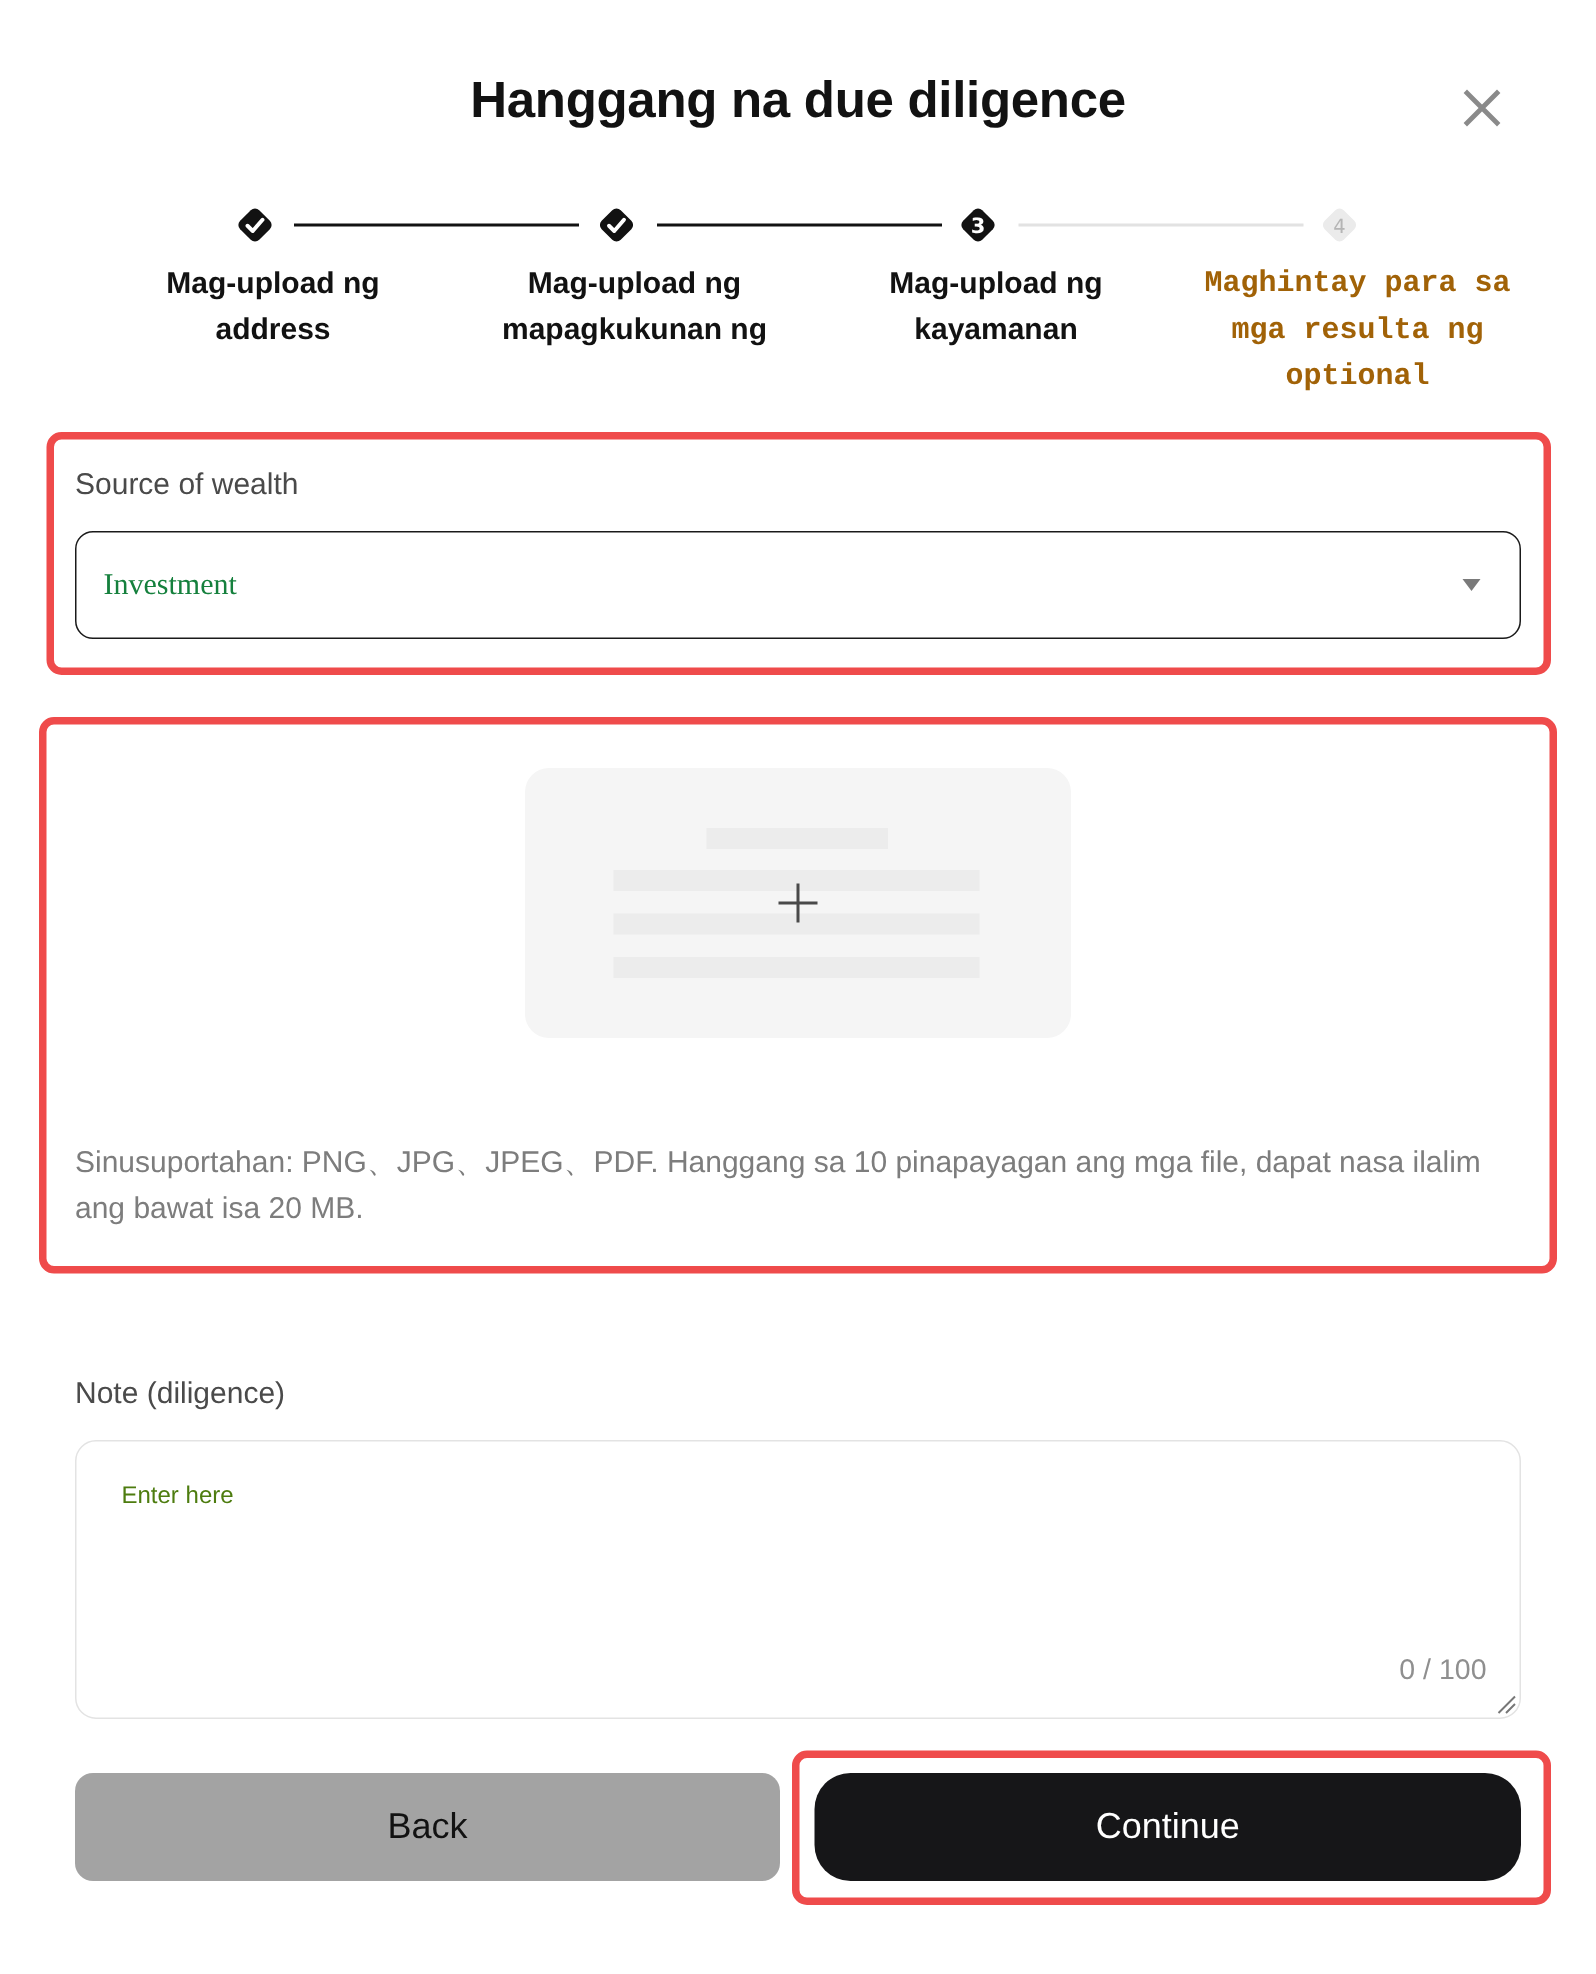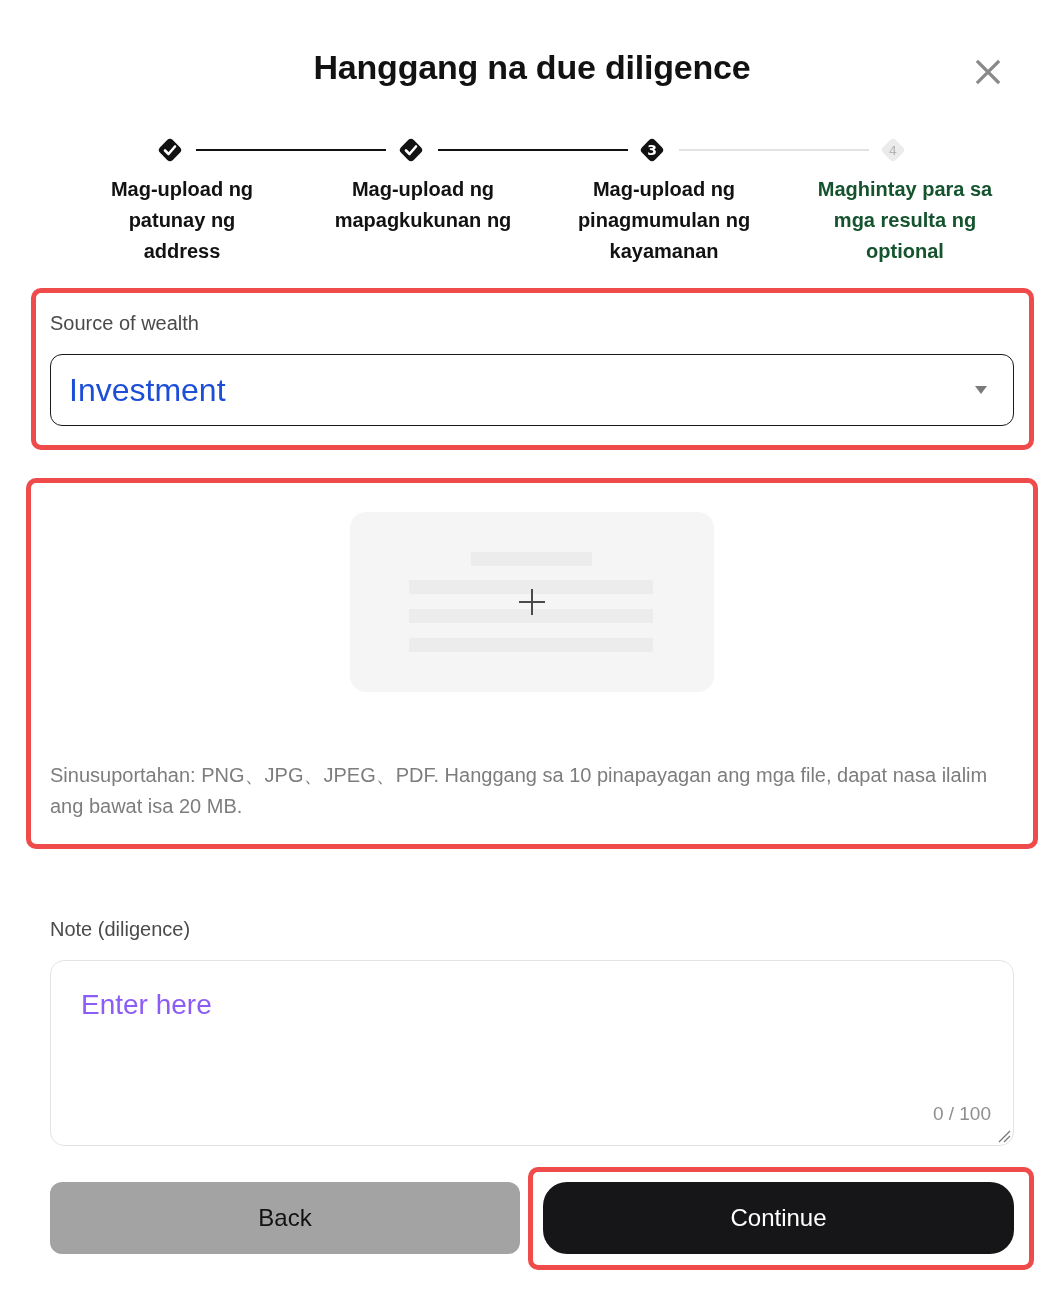--- a/index.html
+++ b/index.html
@@ -23,35 +23,35 @@
     
     .stepper { position: absolute; left: 50px; top: 136px; width: 964px; height: 130px; }
     .step { position: absolute; top: 0; width: 240px; text-align: center; }
     .step .marker {
       position: absolute; left: 106px; top: 0; width: 28px; height: 28px;
     }
     .step .label {
       position: absolute; top: 38px; left: 12px; width: 240px;
       font-size: 20px; font-weight: 700; line-height: 31px; color: #121212; text-align: center;
     }
-    .step.pending .label { color: #14532d; }
+    .step.pending .label { color: #a16207; font-family: Liberation Mono, monospace; }
     .connector { position: absolute; top: 13px; height: 2px; background: #121212; }
     .connector.pending { background: #e2e2e2; }
 
     
     .hl { position: absolute; border: 5px solid #ef4b4b; border-radius: 10px; }
 
     .field-label { position: absolute; font-size: 20px; color: #4a4a4a; }
 
     .select {
       position: absolute; left: 50px; top: 354px; width: 964px; height: 72px;
       border: 1.5px solid #1a1a1a; border-radius: 12px; background: #fff;
       display: flex; align-items: center; padding-left: 18px; cursor: pointer;
     }
-    .select .value { font-size: 32px; color: #1d4ed8; }
+    .select .value { font-size: 20px; color: #15803d; font-family: Liberation Serif, serif; }
     .select .caret {
       position: absolute; right: 26px; top: 31px; width: 0; height: 0;
       border-left: 6px solid transparent; border-right: 6px solid transparent;
       border-top: 8px solid #7a7a7a;
     }
 
     .upload {
       position: absolute; left: 350px; top: 512px; width: 364px; height: 180px;
       background: #f5f5f5; border-radius: 16px; cursor: pointer;
     }
@@ -60,21 +60,21 @@
     .hint {
       position: absolute; left: 50px; top: 760px; width: 960px;
       font-size: 20px; line-height: 31px; color: #7d7d7d;
     }
 
     .textarea {
       position: absolute; left: 50px; top: 960px; width: 964px; height: 186px;
       border: 1.5px solid #e3e3e3; border-radius: 14px; background: #fff; cursor: text;
     }
     .textarea .placeholder {
-      position: absolute; left: 30px; top: 28px; font-size: 28px; color: #8b5cf6;
+      position: absolute; left: 30px; top: 28px; font-size: 16px; color: #4d7c0f;
     }
     .textarea .counter {
       position: absolute; right: 22px; top: 142px; font-size: 19px; color: #8f8f8f;
     }
     .textarea .resize { position: absolute; right: 2px; bottom: 2px; width: 14px; height: 14px; }
 
     .btn {
       position: absolute; top: 1182px; height: 72px; border-radius: 12px;
       display: flex; align-items: center; justify-content: center;
       font-size: 24px; cursor: pointer;
@@ -100,21 +100,20 @@
     <div class="connector" style="left:388px; width:190px;"></div>
     <div class="connector pending" style="left:629px; width:190px;"></div>
 
     <div class="step completed" style="left:0px;">
       <svg class="marker" viewBox="0 0 28 28">
         <rect x="5" y="5" width="18" height="18" rx="4" transform="rotate(45 14 14)" fill="#121212"></rect>
         <path d="M9 14.5 L12.5 18 L19 10.5" stroke="#fff" stroke-width="2.6" fill="none" stroke-linecap="round" stroke-linejoin="round"></path>
       </svg>
       <div class="label">
         <div>Mag-upload ng</div>
-        <div>patunay ng</div>
         <div>address</div>
       </div>
     </div>
 
     <div class="step completed" style="left:241px;">
       <svg class="marker" viewBox="0 0 28 28">
         <rect x="5" y="5" width="18" height="18" rx="4" transform="rotate(45 14 14)" fill="#121212"></rect>
         <path d="M9 14.5 L12.5 18 L19 10.5" stroke="#fff" stroke-width="2.6" fill="none" stroke-linecap="round" stroke-linejoin="round"></path>
       </svg>
       <div class="label">
@@ -123,21 +122,20 @@
       </div>
     </div>
 
     <div class="step current" style="left:482px;">
       <svg class="marker" viewBox="0 0 28 28">
         <rect x="5" y="5" width="18" height="18" rx="4" transform="rotate(45 14 14)" fill="#121212"></rect>
         <text x="14" y="19" text-anchor="middle" font-size="14" font-weight="700" fill="#fff" font-family="DejaVu Sans, sans-serif">3</text>
       </svg>
       <div class="label">
         <div>Mag-upload ng</div>
-        <div>pinagmumulan ng</div>
         <div>kayamanan</div>
       </div>
     </div>
 
     <div class="step pending" style="left:723px;">
       <svg class="marker" viewBox="0 0 28 28">
         <rect x="5" y="5" width="18" height="18" rx="4" transform="rotate(45 14 14)" fill="#ebebeb"></rect>
         <text x="14" y="19" text-anchor="middle" font-size="13" fill="#b5b5b5" font-family="DejaVu Sans, sans-serif">4</text>
       </svg>
       <div class="label">

